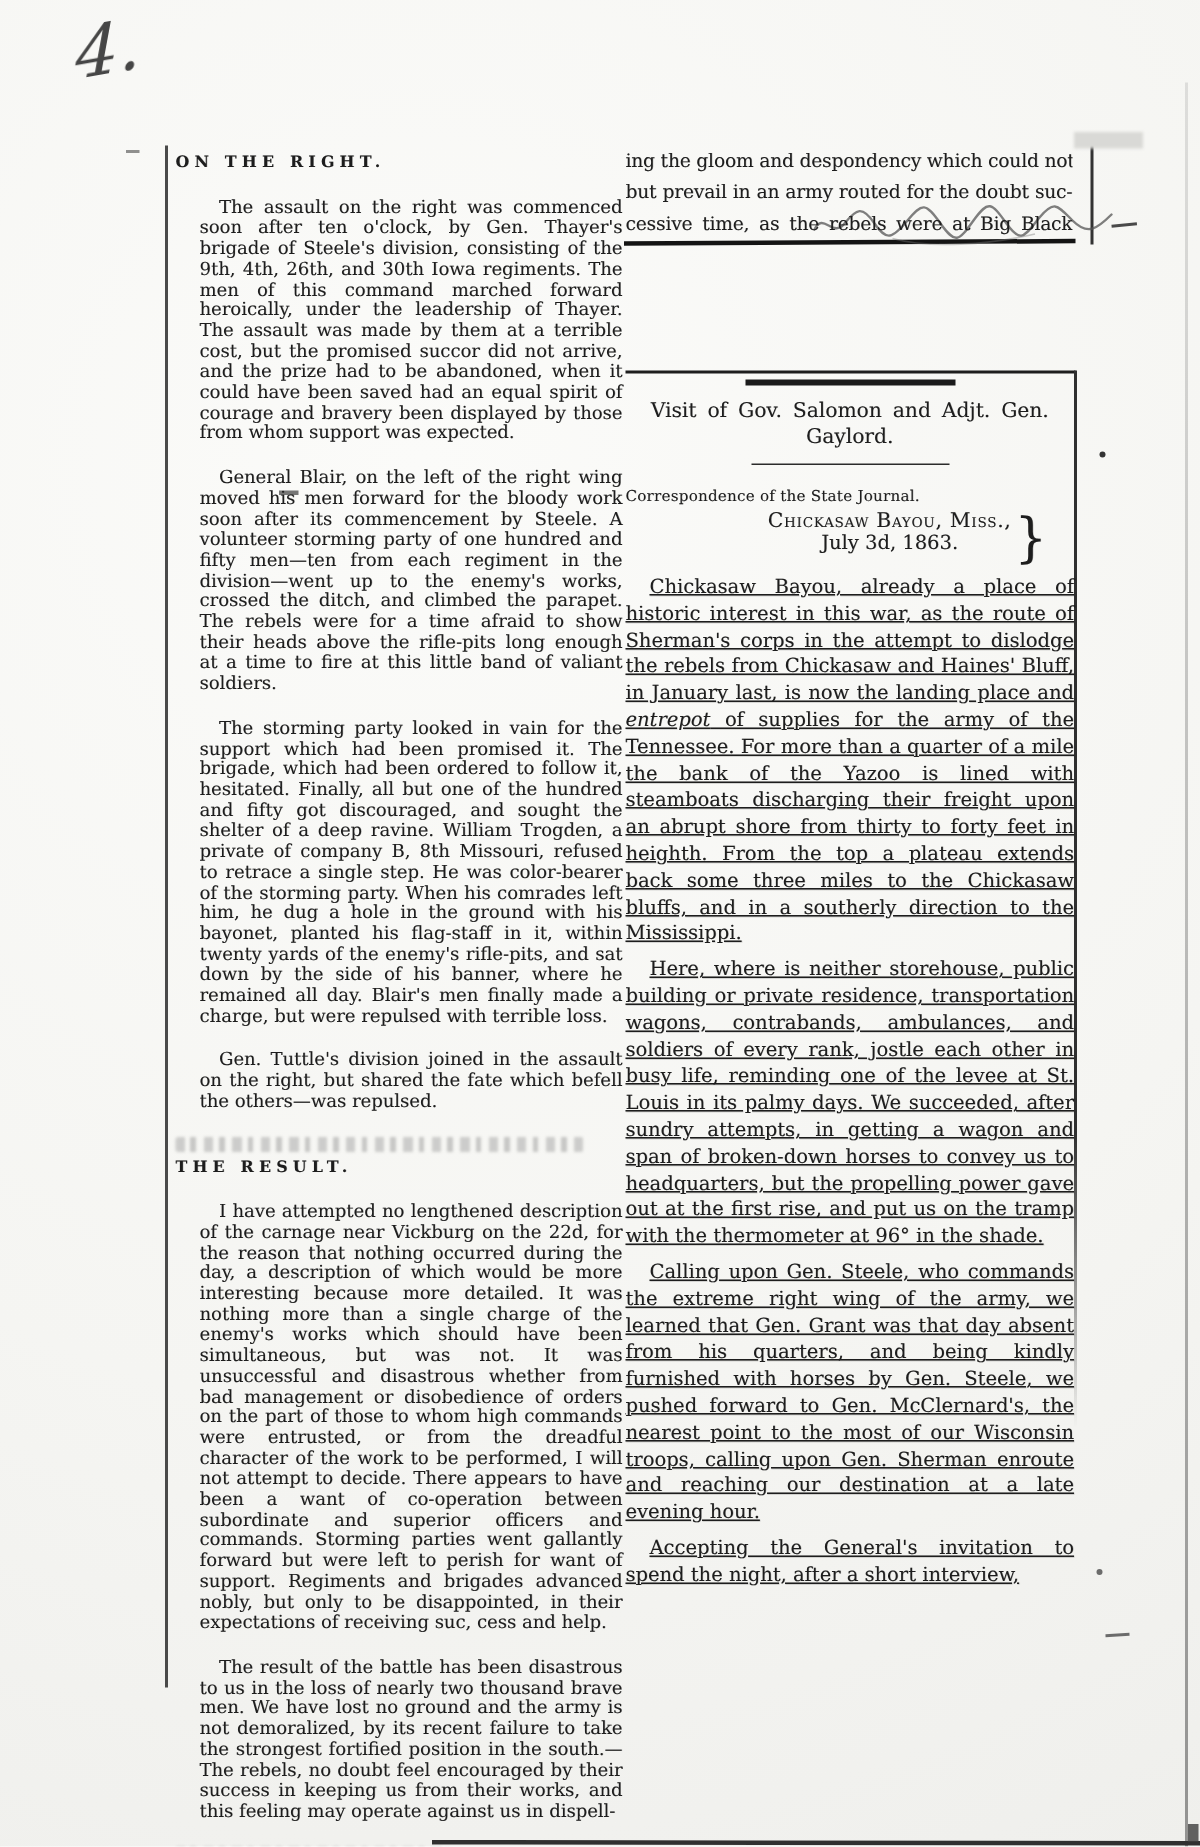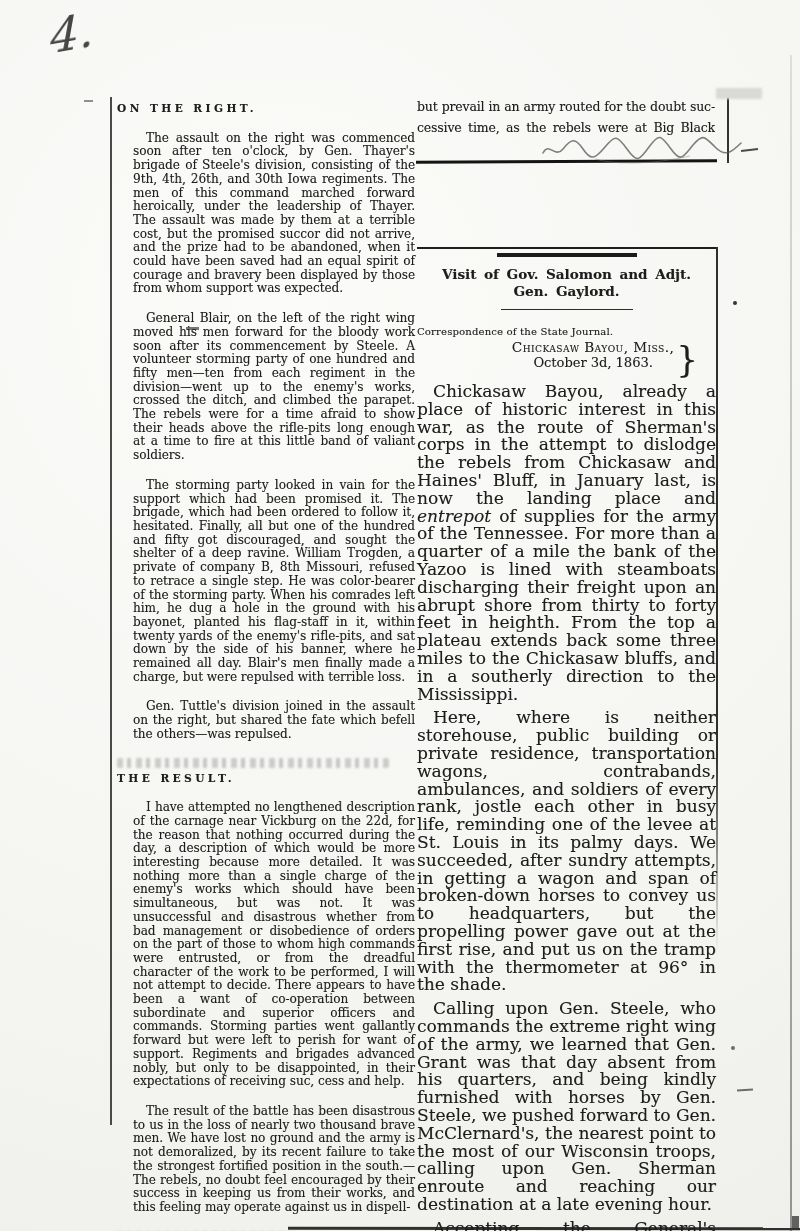--- a/index.html
+++ b/index.html
@@ -21,30 +21,30 @@
   
   .frag{position:absolute;left:417px;top:96px;width:298px;font-size:12.4px;line-height:21px;
         letter-spacing:-.1px;text-shadow:.3px .3px 0 rgba(25,25,25,.35);}
   .frag-line{text-align:justify;text-align-last:justify;white-space:nowrap;overflow:hidden;}
   
   .article{position:absolute;left:417px;top:248px;width:299px;
            text-shadow:.3px .3px 0 rgba(25,25,25,.35);}
   .headline{font-size:21px;font-weight:bold;text-align:center;word-spacing:7px;
             letter-spacing:.5px;margin-top:7px;}
   .headline-rule{width:140px;height:3.5px;background:#1b1b1b;margin:5px auto 9px;filter:blur(.3px);}
-  .subhead{font-size:13.5px;font-weight:bold;text-align:center;word-spacing:3px;
+  .subhead{font-size:13.5px;font-weight:normal;text-align:center;word-spacing:3px;
            line-height:17.5px;padding:0 10px;}
   .mid-rule{width:132px;height:1.6px;background:#2b2b2b;margin:8px auto 8px;filter:blur(.2px);}
   .byline{font-size:10px;font-weight:normal;letter-spacing:.2px;margin-top:16px;}
   .dateline{display:flex;justify-content:flex-end;align-items:flex-start;margin:2px 18px 4px 0;}
   .dl-lines{text-align:center;}
   .dl-place{font-variant:small-caps;font-size:13.5px;letter-spacing:.5px;}
   .dl-date{font-size:13px;}
   .dl-brace{font-size:34px;font-weight:300;margin-left:2px;transform:scaleY(1.05);}
-  .article .body p{margin:0 0 6px;font-size:17px;line-height:17.8px;text-align:justify;text-indent:16px;}
+  .article .body p{margin:0 0 6px;font-size:13px;line-height:17.8px;text-align:justify;text-indent:16px;text-decoration:underline;}
   .italic{font-style:italic;}
   
   .rule{position:absolute;background:#2b2b2b;}
   .left-col-rule{left:110px;top:97px;width:2px;height:1028px;opacity:.85;}
   .frag-bottom-rule{left:416px;top:160px;width:301px;height:3px;background:#141414;transform:rotate(-.3deg);}
   .frag-right-rule{left:727px;top:95px;width:2px;height:68px;background:#333;}
   .article-top-rule{left:417px;top:247px;width:300px;height:2px;background:#1e1e1e;}
   .article-right-rule{left:716px;top:247px;width:2px;height:705px;
       background:linear-gradient(#2f2f2f 0%,#2f2f2f 72%,rgba(47,47,47,0) 100%);}
   .scan-right-edge{left:790px;top:55px;width:2px;height:1176px;
@@ -105,33 +105,34 @@
     <p>The storming party looked in vain for the support which had been promised it. The brigade, which had been ordered to follow it, hesitated. Finally, all but one of the hundred and fifty got discouraged, and sought the shelter of a deep ravine. William Trogden, a private of company B, 8th Missouri, refused to retrace a single step. He was color-bearer of the storming party. When his comrades left him, he dug a hole in the ground with his bayonet, planted his flag-staff in it, within twenty yards of the enemy's rifle-pits, and sat down by the side of his banner, where he remained all day. Blair's men finally made a charge, but were repulsed with terrible loss.</p>
     <p>Gen. Tuttle's division joined in the assault on the right, but shared the fate which befell the others—was repulsed.</p>
     <div class="ghost ghost-block"></div>
     <div class="sec-heading">THE RESULT.</div>
     <p>I have attempted no lengthened description of the carnage near Vickburg on the 22d, for the reason that nothing occurred during the day, a description of which would be more interesting because more detailed. It was nothing more than a single charge of the enemy's works which should have been simultaneous, but was not. It was unsuccessful and disastrous whether from bad management or disobedience of orders on the part of those to whom high commands were entrusted, or from the dreadful character of the work to be performed, I will not attempt to decide. There appears to have been a want of co-operation between subordinate and superior officers and commands. Storming parties went gallantly forward but were left to perish for want of support. Regiments and brigades advanced nobly, but only to be disappointed, in their expectations of receiving suc, cess and help.</p>
     <p>The result of the battle has been disastrous to us in the loss of nearly two thousand brave men. We have lost no ground and the army is not demoralized, by its recent failure to take the strongest fortified position in the south.— The rebels, no doubt feel encouraged by their success in keeping us from their works, and this feeling may operate against us in dispell-</p>
     <div class="ghost ghost-bottom"></div>
   </div>
 
   <div class="frag">
+    <div class="frag-line">ing the gloom and despondency which could not</div>
     <div class="frag-line">but prevail in an army routed for the doubt suc-</div>
     <div class="frag-line">cessive time, as the rebels were at Big Black</div>
   </div>
 
   <div class="article">
     <div class="headline-rule"></div>
     <div class="subhead">Visit of Gov. Salomon and Adjt. Gen. Gaylord.</div>
     <div class="mid-rule"></div>
     <div class="byline">Correspondence of the State Journal.</div>
     <div class="dateline">
       <div class="dl-lines">
         <div class="dl-place">Chickasaw Bayou, Miss.,</div>
-        <div class="dl-date">October 3d, 1863.</div>
+        <div class="dl-date">July 3d, 1863.</div>
       </div>
       <div class="dl-brace">}</div>
     </div>
     <div class="body">
       <p><span>Chickasaw Bayou, already a place of historic interest in this war, as the route of Sherman's corps in the attempt to dislodge the rebels from Chickasaw and Haines' Bluff, in January last, is now the landing place and </span><span class="italic">entrepot</span><span> of supplies for the army of the Tennessee. For more than a quarter of a mile the bank of the Yazoo is lined with steamboats discharging their freight upon an abrupt shore from thirty to forty feet in heighth. From the top a plateau extends back some three miles to the Chickasaw bluffs, and in a southerly direction to the Mississippi.</span></p>
       <p>Here, where is neither storehouse, public building or private residence, transportation wagons, contrabands, ambulances, and soldiers of every rank, jostle each other in busy life, reminding one of the levee at St. Louis in its palmy days. We succeeded, after sundry attempts, in getting a wagon and span of broken-down horses to convey us to headquarters, but the propelling power gave out at the first rise, and put us on the tramp with the thermometer at 96° in the shade.</p>
       <p>Calling upon Gen. Steele, who commands the extreme right wing of the army, we learned that Gen. Grant was that day absent from his quarters, and being kindly furnished with horses by Gen. Steele, we pushed forward to Gen. McClernard's, the nearest point to the most of our Wisconsin troops, calling upon Gen. Sherman enroute and reaching our destination at a late evening hour.</p>
       <p>Accepting the General's invitation to spend the night, after a short interview,</p>
     </div>
   </div>

